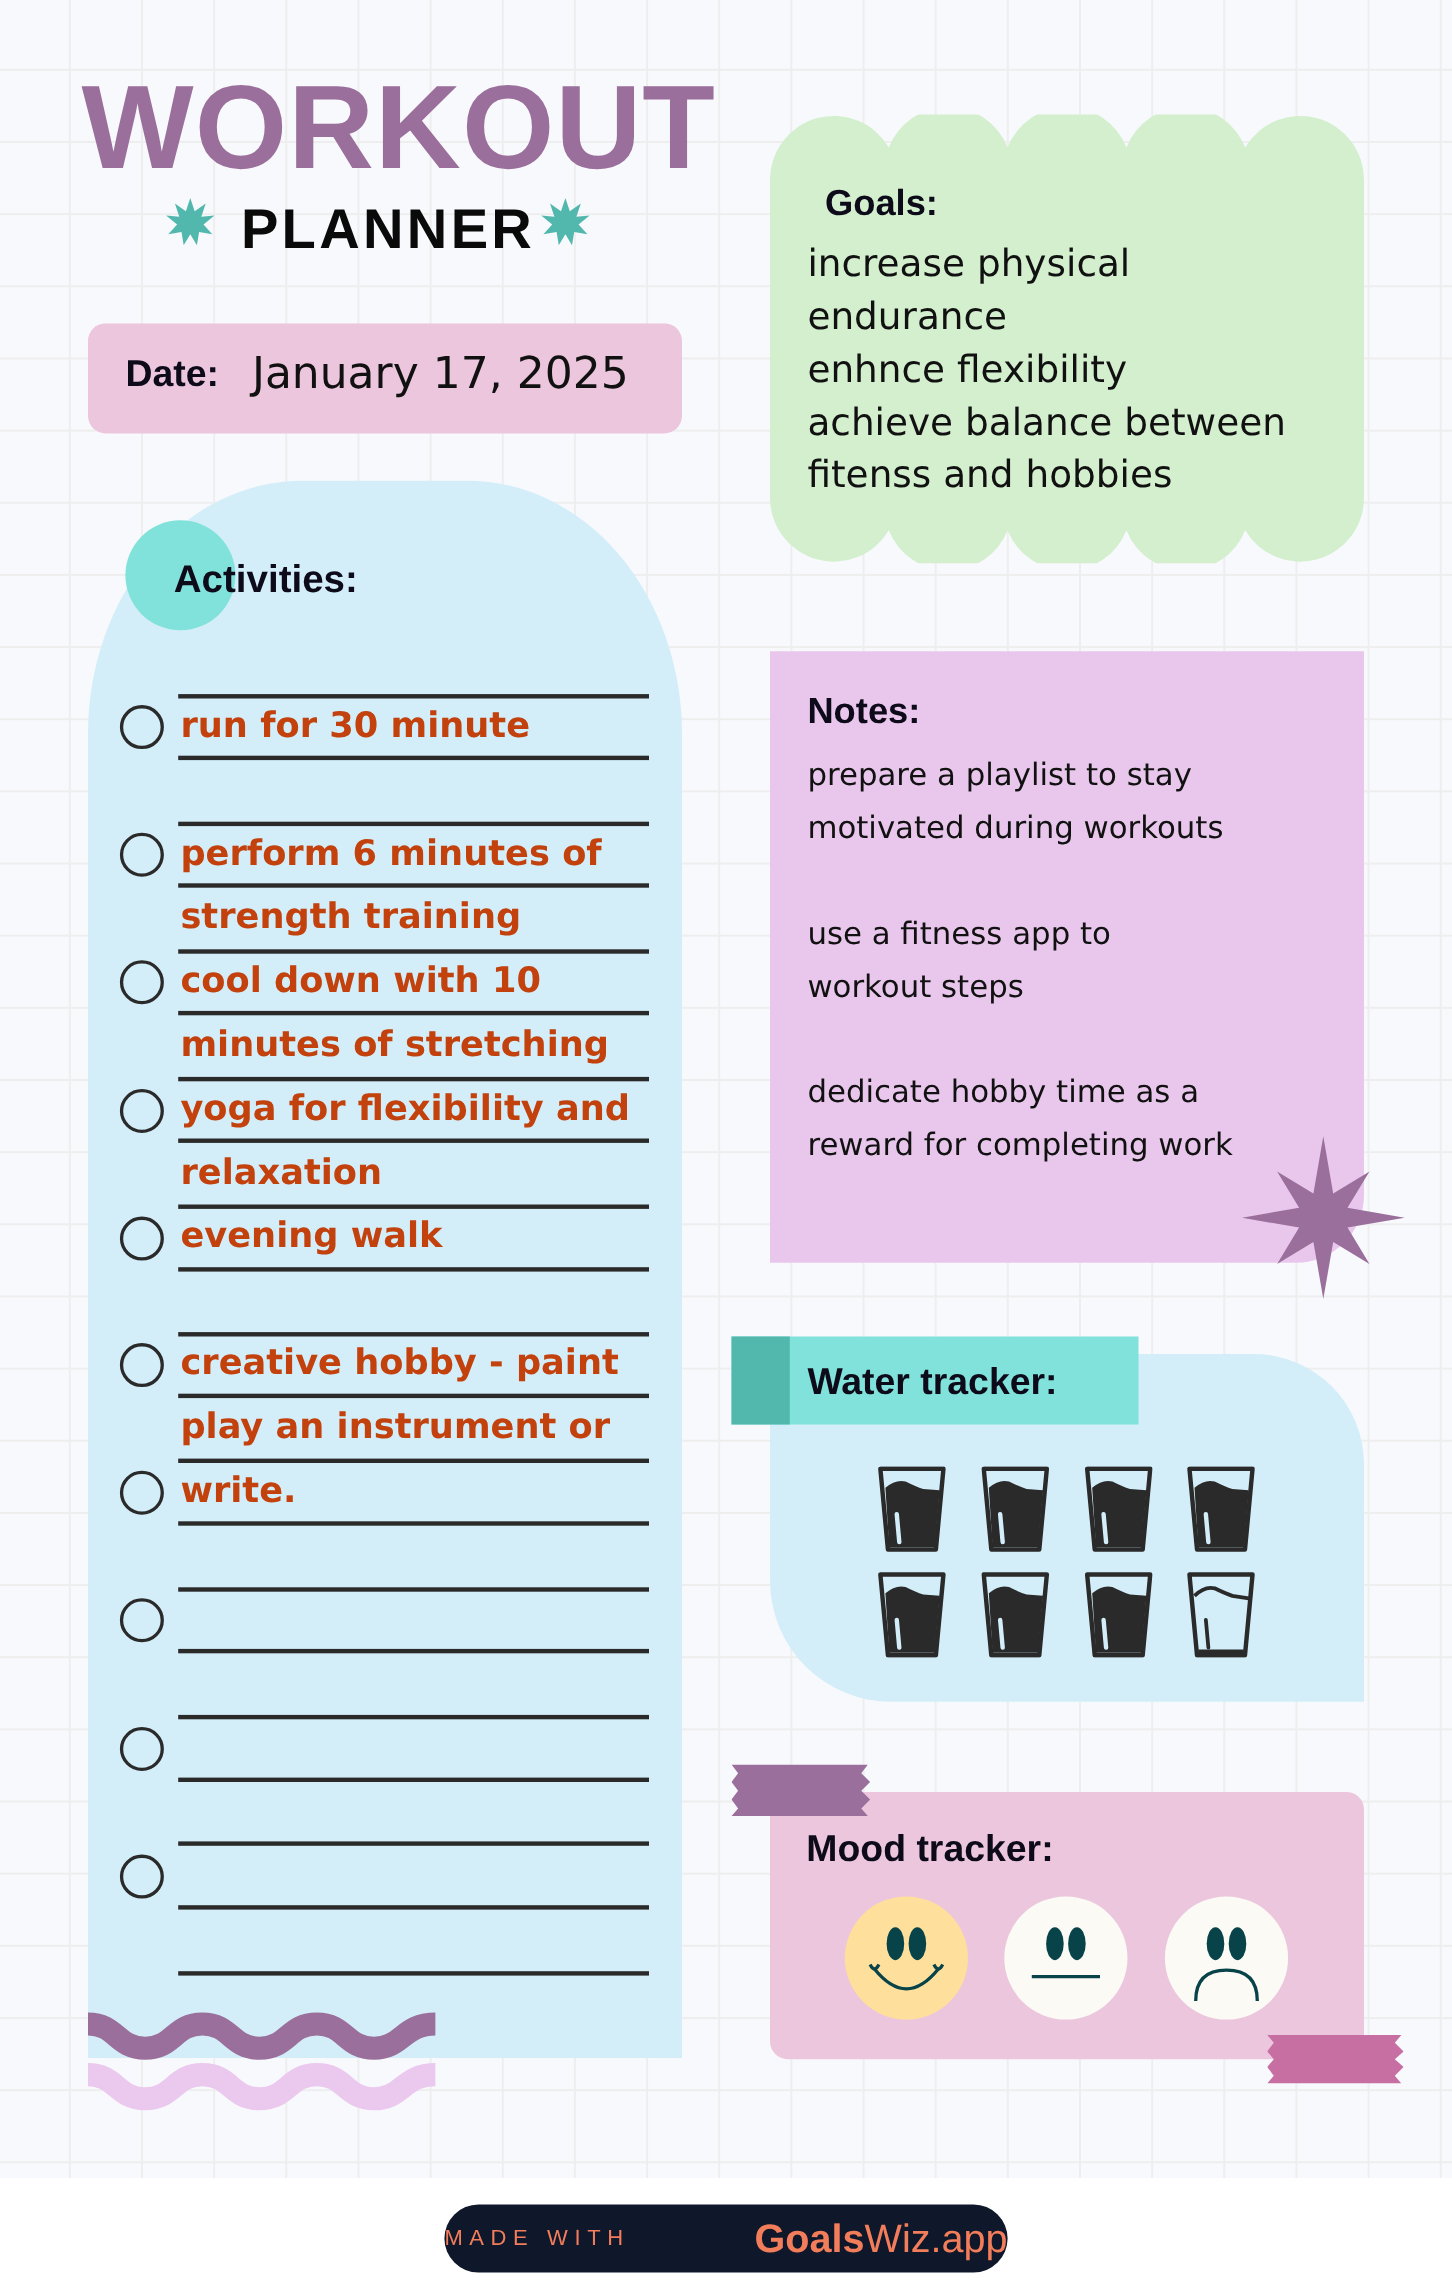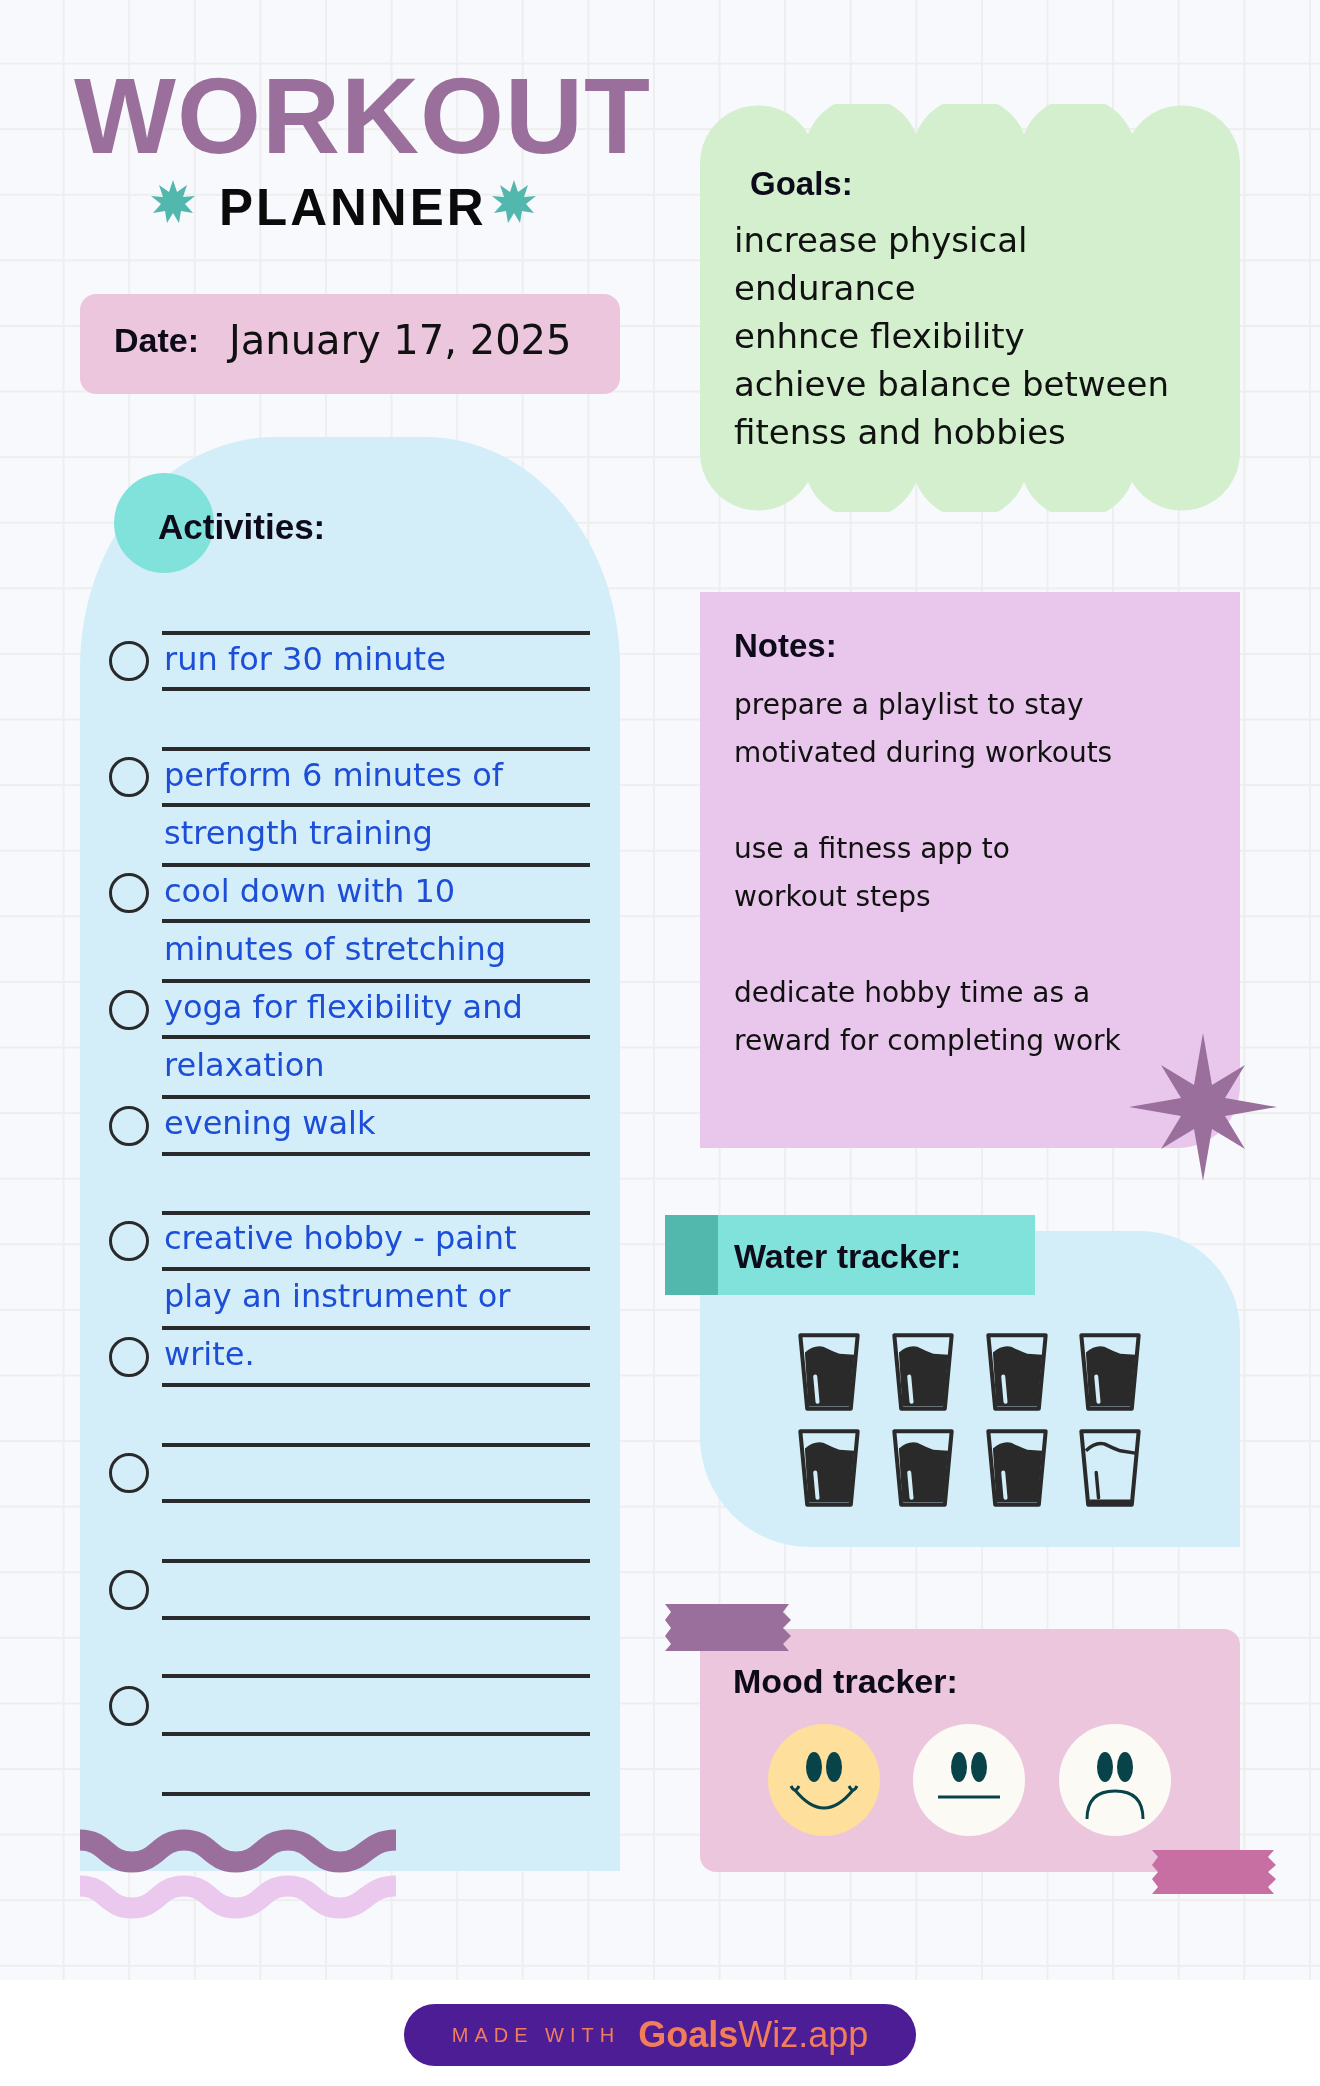--- a/index.html
+++ b/index.html
@@ -33,21 +33,21 @@
   .date-value { left: 229px; top: 320px; font-size: 40px; line-height: 40px; }
 
   .activities-panel {
     left: 80px; top: 437px; width: 540px; height: 1434px; background: #d3eef9;
     border-radius: 195px 195px 0 0 / 230px 230px 0 0;
   }
   .activities-dot { left: 114px; top: 473px; width: 100px; height: 100px; border-radius: 50%; background: #80e2da; }
   .activities-label { left: 158px; top: 507px; font-size: 35px; line-height: 40px; }
   .rule { position: absolute; left: 162px; width: 428px; height: 4px; background: #2a2a2a; }
   .checkbox { position: absolute; left: 109px; width: 40px; height: 40px; border: 3.5px solid #2a2a2a; border-radius: 50%; background: transparent; }
-  .act-text { position: absolute; left: 164px; width: 430px; font-size: 32px; line-height: 58px; color: #1d4ed8; white-space: pre-line; }
+  .act-text { position: absolute; left: 164px; width: 430px; font-size: 32px; line-height: 58px; color: #c2410c; white-space: pre-line; font-weight: bold; }
 
   .goals-wrap { left: 700px; top: 104px; width: 540px; height: 408px; }
   .goals-label { left: 750px; top: 164px; font-size: 33px; line-height: 40px; }
   .goals-text { left: 734px; top: 216px; font-size: 34px; line-height: 48px; white-space: pre-line; }
 
   .notes-box {
     left: 700px; top: 592px; width: 540px; height: 556px; background: #e9c7ec;
     border-radius: 0 0 62px 0;
   }
   .notes-label { left: 734px; top: 626px; font-size: 33px; line-height: 40px; }
@@ -64,22 +64,22 @@
   .glass { position: absolute; width: 62px; height: 78px; }
 
   .mood-box { left: 700px; top: 1629px; width: 540px; height: 243px; background: #ecc6dd; border-radius: 16px; }
   .mood-label { left: 733px; top: 1661px; font-size: 34px; line-height: 40px; }
   .face { position: absolute; top: 1724px; width: 112px; height: 112px; border-radius: 50%; }
   .tape { position: absolute; }
 
   .waves { left: 80px; top: 1826px; width: 316px; height: 96px; }
 
   .footer-badge {
-    left: 404px; top: 2004px; width: 512px; height: 62px; background: #4c1d95; border-radius: 31px;
-    display: flex; align-items: center; justify-content: center; gap: 18px;
+    left: 404px; top: 2004px; width: 512px; height: 62px; background: #0f172a; border-radius: 31px;
+    display: flex; align-items: center; justify-content: space-between; gap: 18px;
   }
   .made-with { font-family: "Liberation Sans", sans-serif; font-size: 20px; letter-spacing: 6px; color: #f27d5a; }
   .brand { font-family: "Liberation Sans", sans-serif; font-size: 36px; color: #f27d5a; }
   .brand-bold { font-weight: 700; }
 </style>
 </head>
 <body>
 
 <div class="canvas"></div>
 

